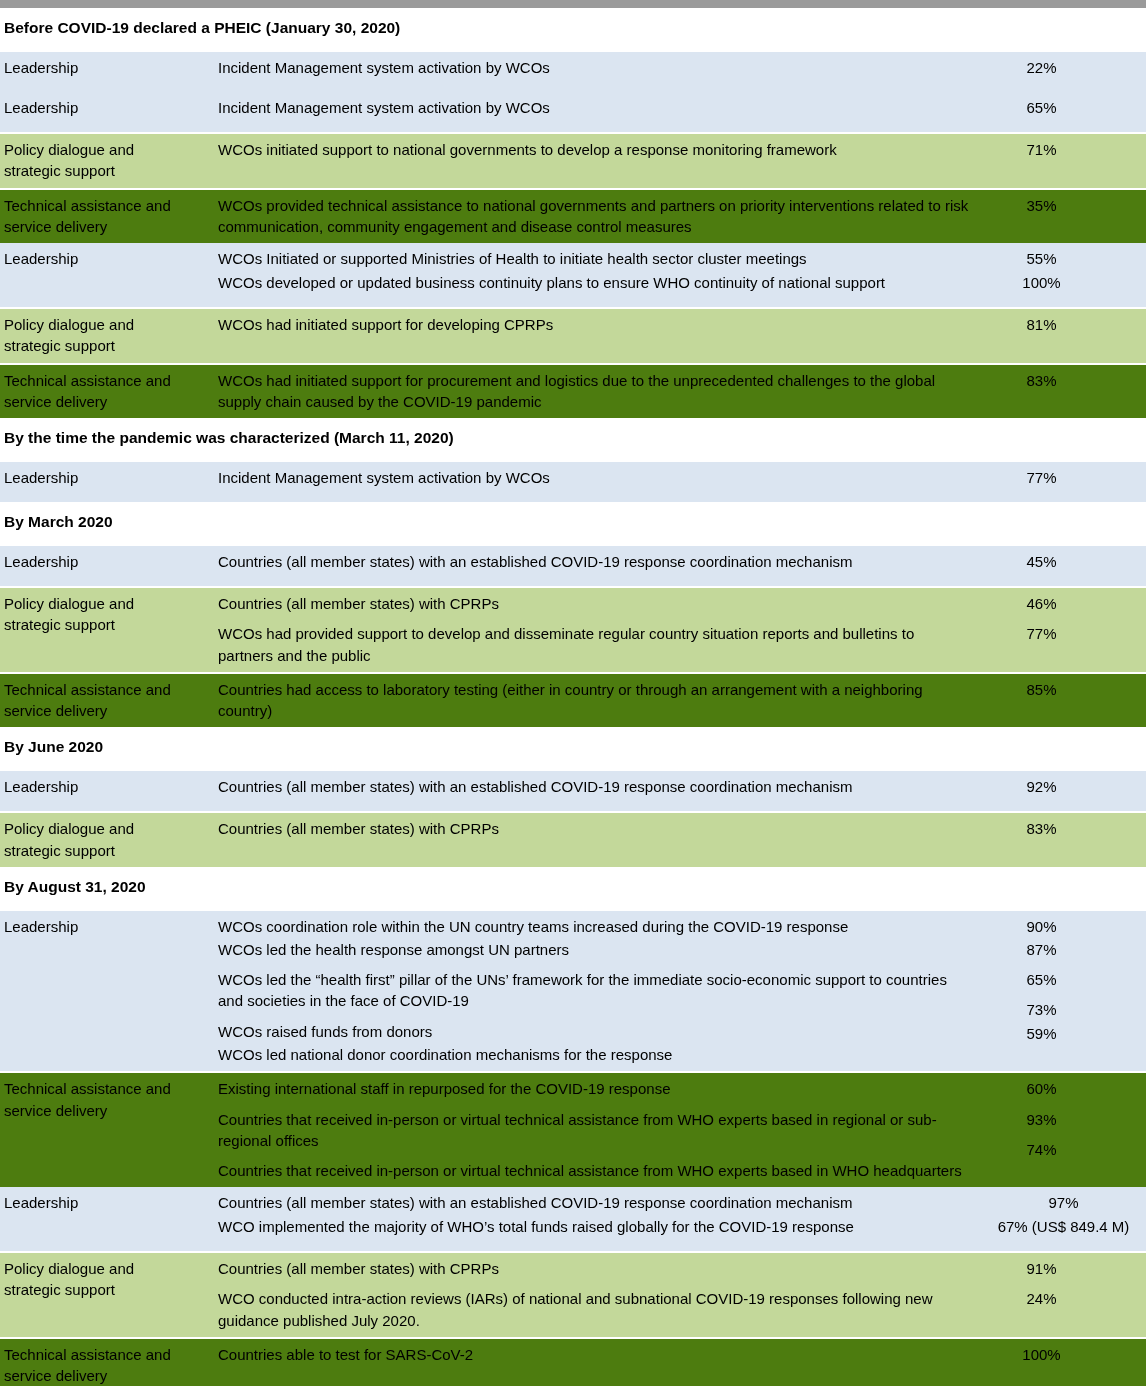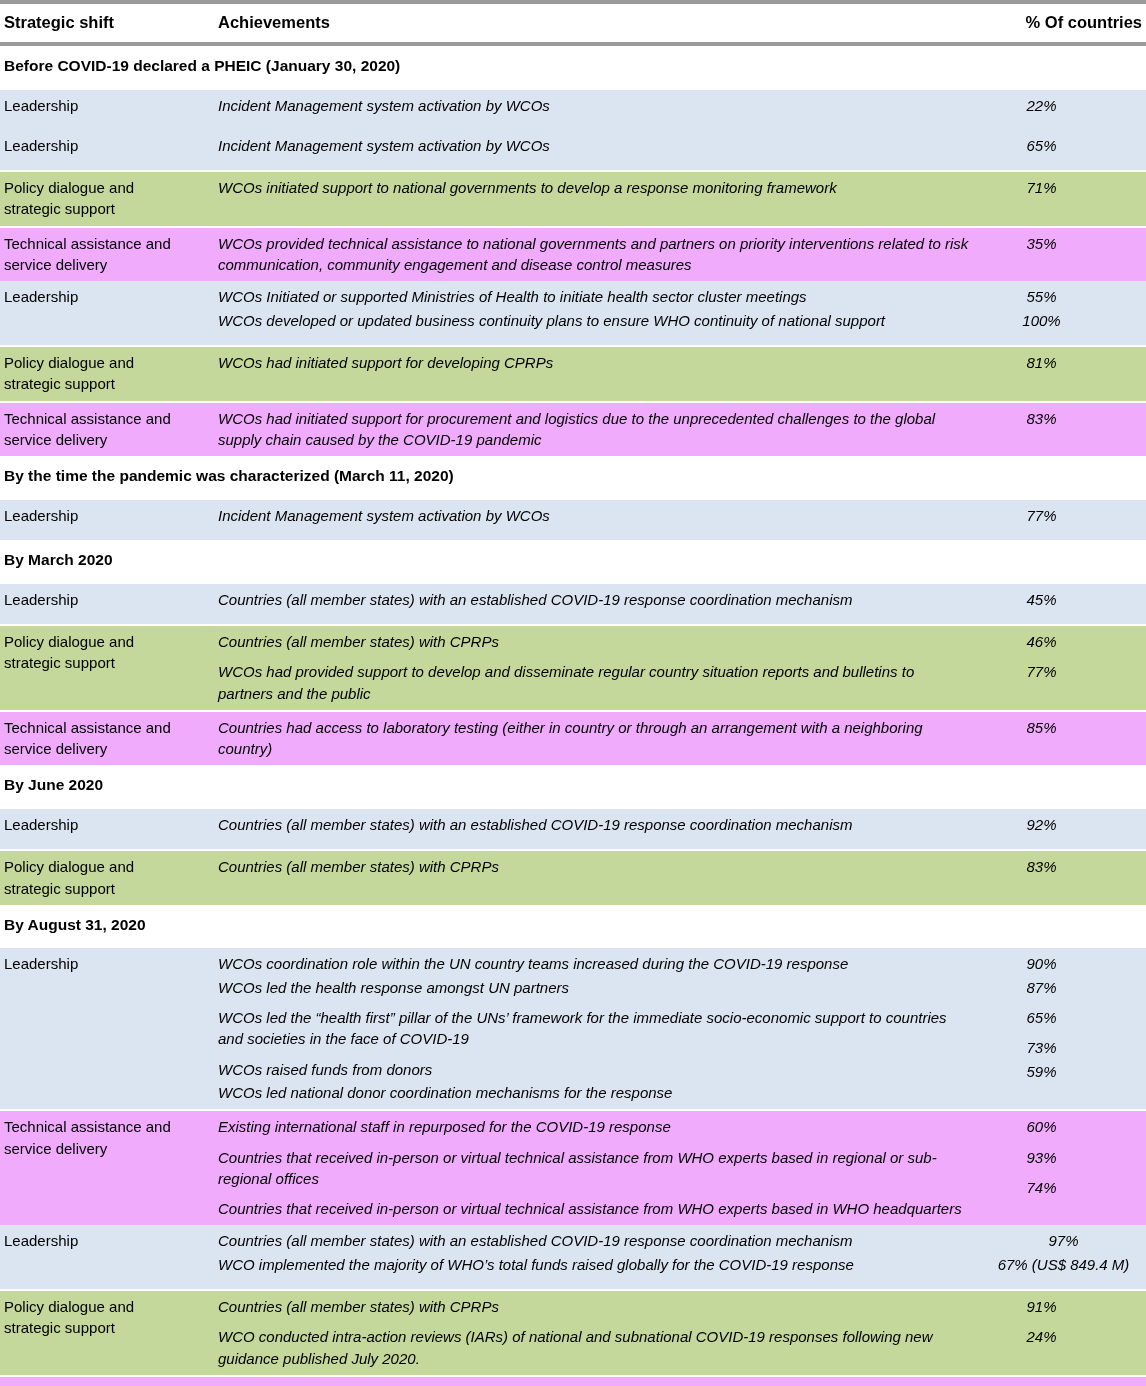--- a/index.html
+++ b/index.html
@@ -79,33 +79,32 @@
     padding: 5px 4px 14px 4px;
     vertical-align: top;
     text-align: center;
     white-space: nowrap;
   }
   td.pct-cell.narrow-pad { padding-right: 48px; }
 
   
   .subrow {
     display: block;
-    font-style: italic;
   }
   .subrow + .subrow {
     margin-top: 9px;
   }
   .subrow.tight + .subrow.tight {
     margin-top: 2px;
   }
 
   
   .band-blue   { background: #dbe5f1; }
   .band-green  { background: #c3d89a; }
-  .band-orange { background: #f0abfc; }
+  .band-orange { background: #4d7c0f; }
 
   
   tr.gap-row td {
     padding: 0;
     height: 4px;
     background: #ffffff;
     border: none;
   }
   tr.gap-row.thin td { height: 2px; }
 </style>
@@ -116,25 +115,20 @@
   <table class="main-table">
     <colgroup>
       <col class="c1">
         <col class="c2">
         <col class="c3">
     </colgroup>
     <tbody id="table-body">
         <tr class="rule-top">
           <td colspan="3"></td>
         </tr>
-        <tr class="header-row">
-          <td class="h1">Strategic shift</td>
-          <td class="h2">Achievements</td>
-          <td class="h3">% Of countries</td>
-        </tr>
         <tr class="rule-head">
           <td colspan="3"></td>
         </tr>
         <tr class="section-row">
           <td colspan="3">Before COVID-19 declared a PHEIC (January 30, 2020)</td>
         </tr>
         <tr class="data-row band-blue">
           <td class="cat-cell">Leadership</td>
           <td class="ach-cell">
             <span class="subrow">Incident Management system activation by WCOs</span>

